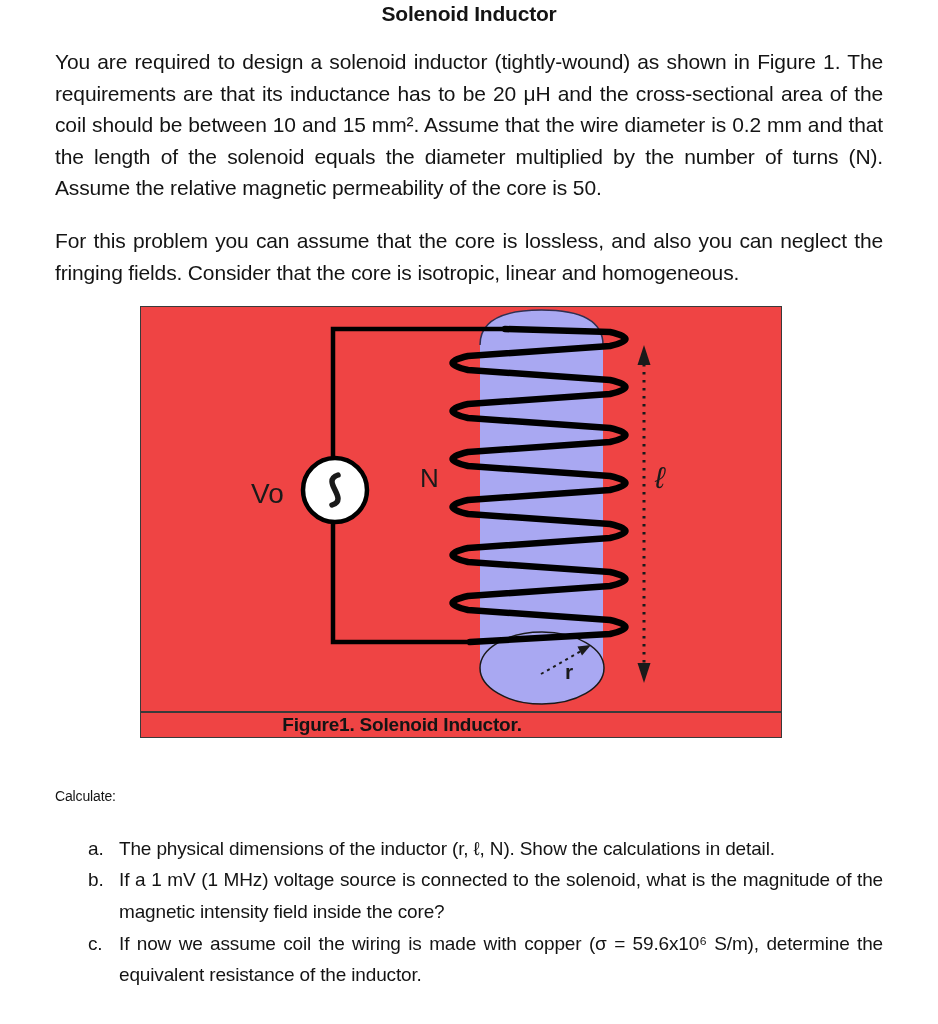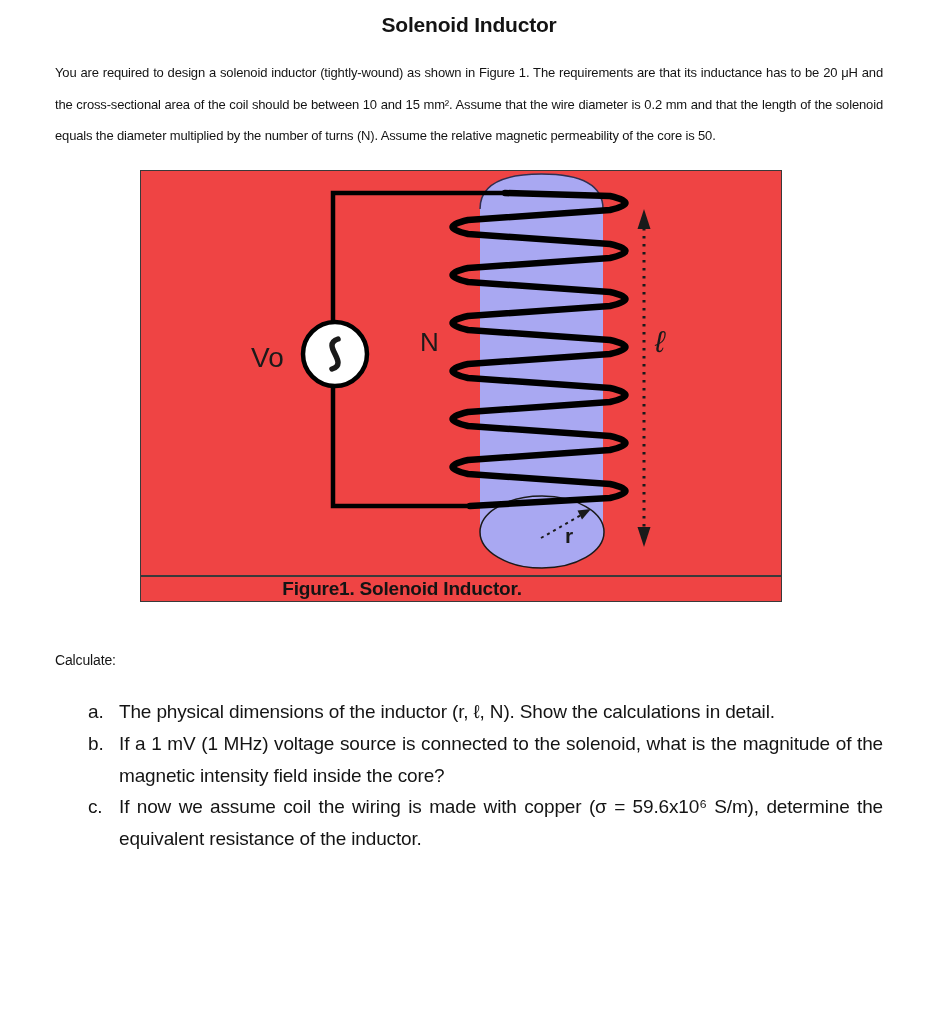--- a/index.html
+++ b/index.html
@@ -4,33 +4,33 @@
 <style>
   html,body{margin:0;padding:0;background:#ffffff;}
   body{
     width:938px;height:1024px;
     font-family:"Liberation Sans","DejaVu Sans",sans-serif;
     color:#141414;
     overflow:hidden;
   }
   .page{
     width:828px;
-    padding:12px 55px 0 55px;
+    padding:1px 55px 0 55px;
   }
   .doc-title{
     margin:0;
     text-align:center;
     font-size:21px;
     font-weight:bold;
     line-height:26px;
     letter-spacing:-0.2px;
   }
   .body-par{
     margin:0;
-    font-size:13px;
+    font-size:21px;
     line-height:31.6px;
     text-align:justify;
     letter-spacing:-0.15px;
   }
   .par-1{margin-top:19px;}
   .par-2{margin-top:21px;}
   .figure-box{
     margin-top:18px;
     margin-left:85px;
     width:640px;
@@ -79,20 +79,21 @@
 </style>
 </head>
 <body>
 
 <div class="page">
 
   <h1 class="doc-title">Solenoid Inductor</h1>
 
   <p class="body-par par-1">You are required to design a solenoid inductor (tightly-wound) as shown in Figure 1. The requirements are that its inductance has to be 20 μH and the cross-sectional area of the coil should be between 10 and 15 mm². Assume that the wire diameter is 0.2 mm and that the length of the solenoid equals the diameter multiplied by the number of turns (N). Assume the relative magnetic permeability of the core is 50.</p>
 
+  <p class="body-par par-2">For this problem you can assume that the core is lossless, and also you can neglect the fringing fields. Consider that the core is isotropic, linear and homogeneous.</p>
 
   <div class="figure-box">
     <svg class="figure-canvas" width="640" height="404" viewBox="0 0 640 404" xmlns="http://www.w3.org/2000/svg">
 
       <path d="M 339,361 L 339,38 Q 339,3 400.5,3 Q 462,3 462,38 L 462,361 Z" stroke="none" fill="#a9a8f2"></path>
       <path d="M 339,38 Q 339,3 400.5,3 Q 462,3 462,38" fill="none" stroke-width="1.5" stroke="#2f2f50"></path>
 
       <ellipse cx="401" cy="361" rx="62" ry="36" stroke="#1a1a1a" stroke-width="1.5" fill="#a9a8f2"></ellipse>
 
       <path d="M 192,151 L 192,22 L 364,22" fill="none" stroke-width="4.5" stroke-linejoin="miter" stroke="#000000"></path>

